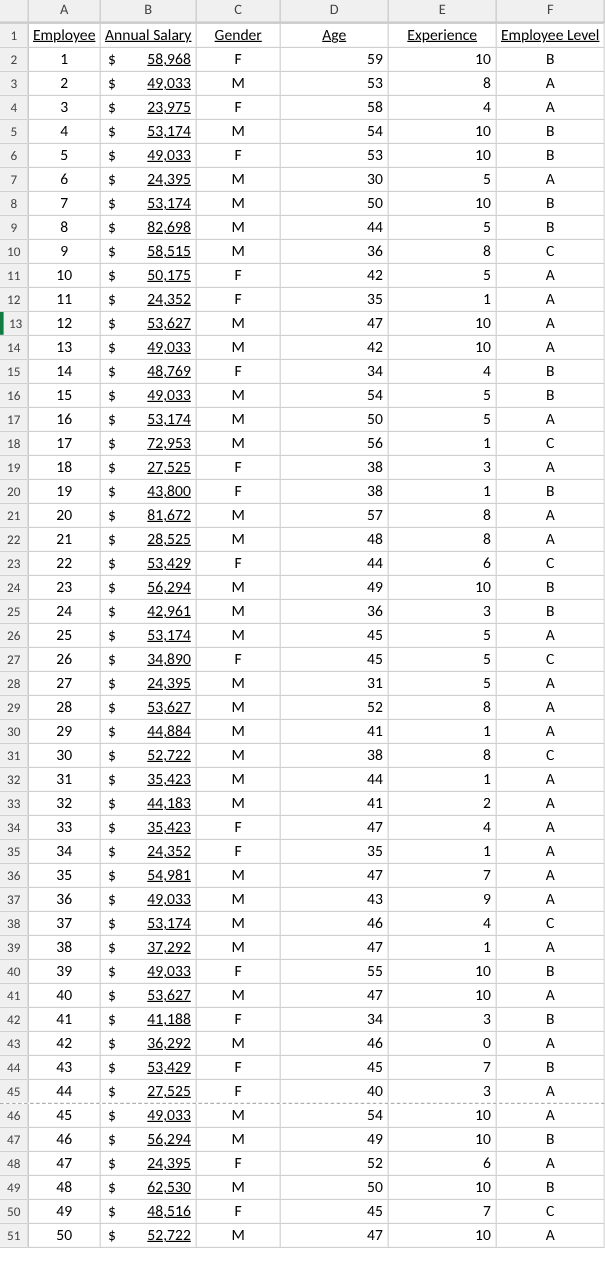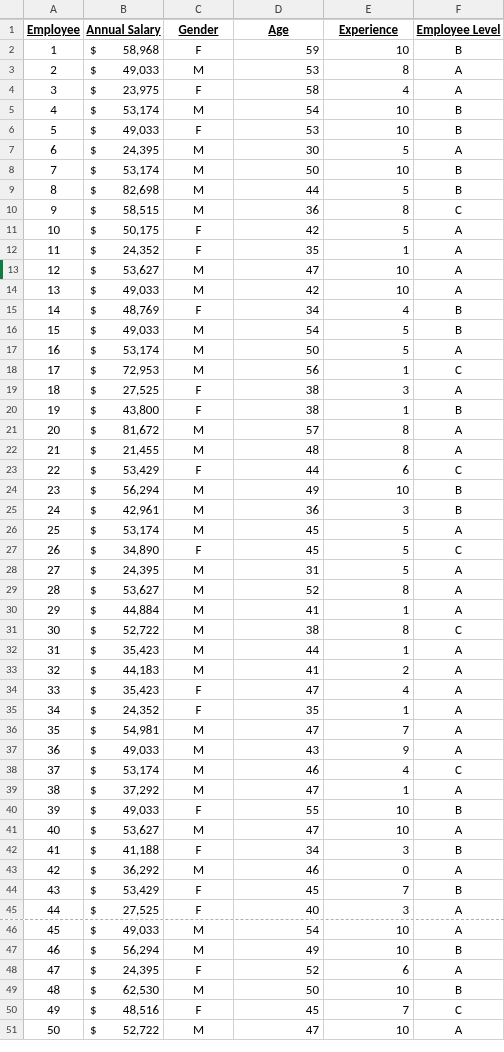--- a/index.html
+++ b/index.html
@@ -62,31 +62,31 @@
     overflow: hidden;
     white-space: nowrap;
   }
   .c-a { width: 60px; flex: 0 0 60px; }
   .c-b { width: 80px; flex: 0 0 80px; }
   .c-c { width: 70px; flex: 0 0 70px; }
   .c-d { width: 90px; flex: 0 0 90px; }
   .c-e { width: 90px; flex: 0 0 90px; }
   .c-f { width: 90px; flex: 0 0 90px; }
   .hdr-cell {
-    font-weight: 700;
+    font-weight: 400;
     text-decoration: underline;
     justify-content: center;
   }
   .center { justify-content: center; }
   .right { justify-content: flex-end; }
   .salary {
     justify-content: space-between;
   }
   .salary .dollar { padding-left: 2px; }
-  .salary .amount { text-align: center; }
+  .salary .amount { text-align: center; text-decoration: underline; }
   .row-sel .rowhdr {
     border-left: 3px solid #107c41;
     width: 24px;
   }
   .row-dashed {
     border-bottom: 1px dashed #b0b0b0;
   }
 </style>
 </head>
 <body>
@@ -352,21 +352,21 @@
         <div class="cell c-c center">M</div>
         <div class="cell c-d right">57</div>
         <div class="cell c-e right">8</div>
         <div class="cell c-f center">A</div>
       </div>
       <div class="row">
         <div class="rowhdr">22</div>
         <div class="cell c-a center">21</div>
         <div class="cell c-b salary">
           <span class="dollar">$</span>
-          <span class="amount">21,455</span>
+          <span class="amount">28,525</span>
         </div>
         <div class="cell c-c center">M</div>
         <div class="cell c-d right">48</div>
         <div class="cell c-e right">8</div>
         <div class="cell c-f center">A</div>
       </div>
       <div class="row">
         <div class="rowhdr">23</div>
         <div class="cell c-a center">22</div>
         <div class="cell c-b salary">

